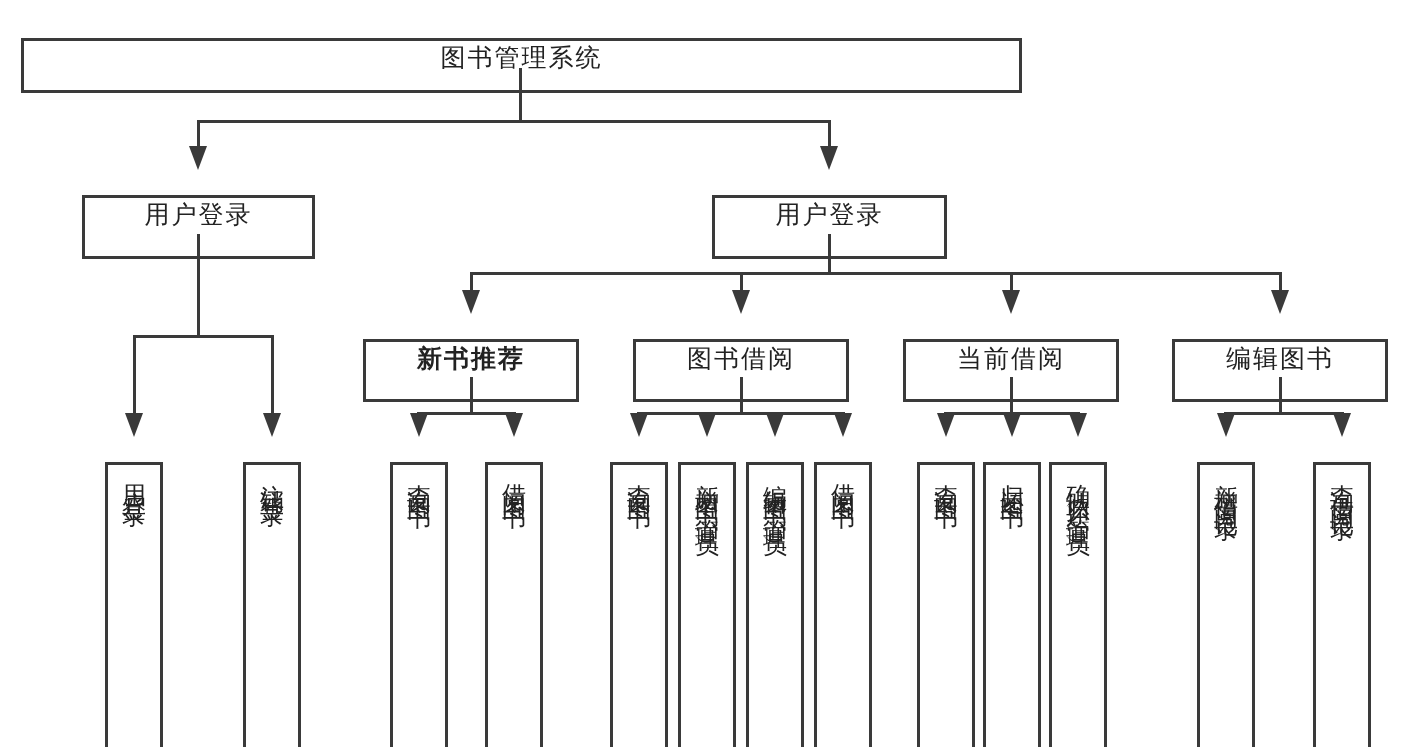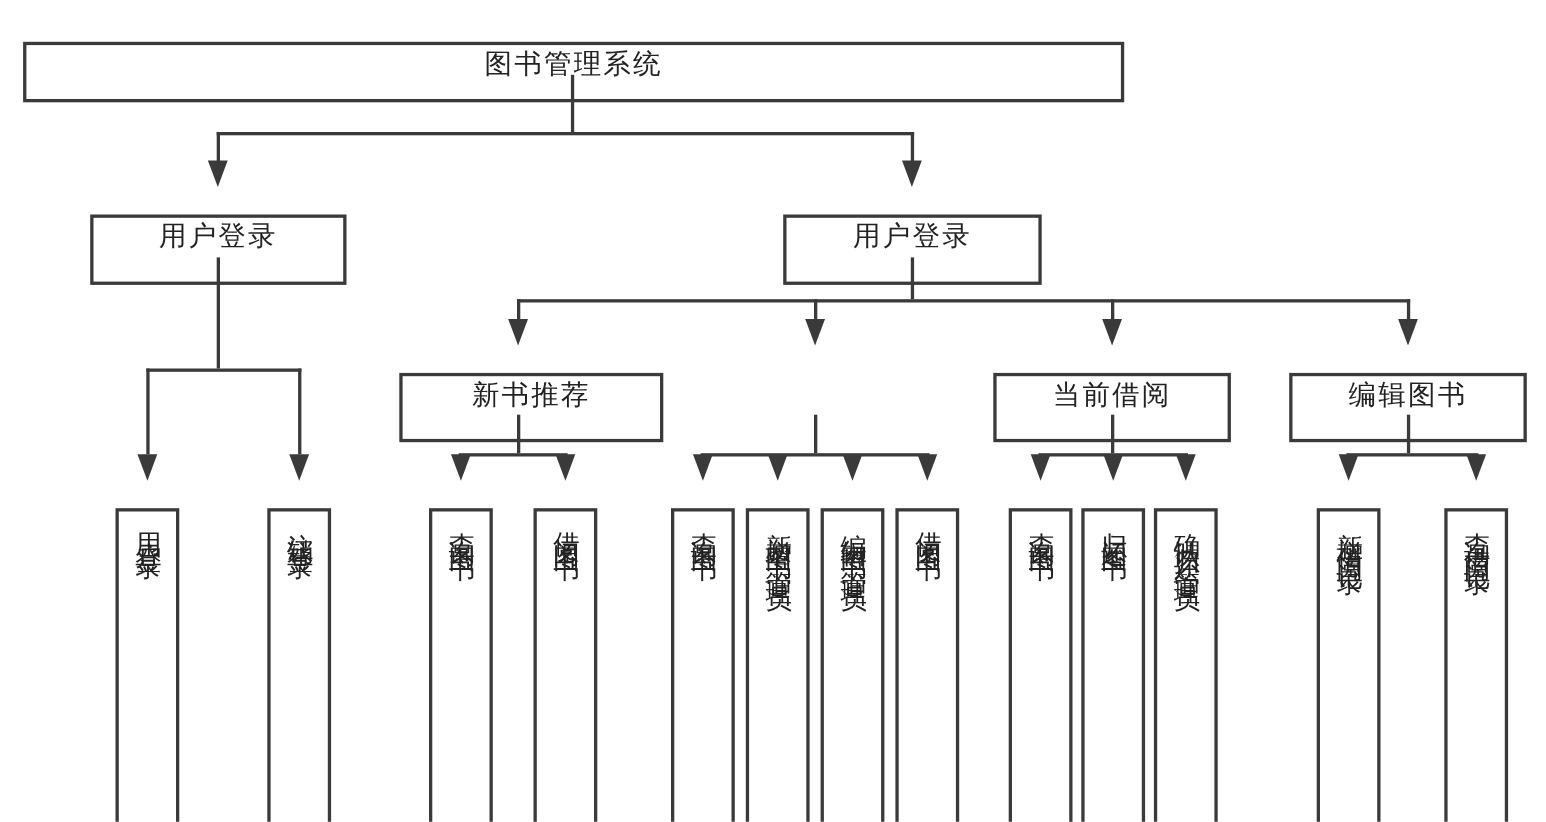--- a/index.html
+++ b/index.html
@@ -68,22 +68,25 @@
   <div class="line" style="left:470px;top:272px;width:812px;height:3px;"></div>
   <div class="line" style="left:470px;top:272px;width:3px;height:20px;"></div>
   <div class="line" style="left:740px;top:272px;width:3px;height:20px;"></div>
   <div class="line" style="left:1010px;top:272px;width:3px;height:20px;"></div>
   <div class="line" style="left:1279px;top:272px;width:3px;height:20px;"></div>
   <div class="arrow" style="left:462px;top:290px;"></div>
   <div class="arrow" style="left:732px;top:290px;"></div>
   <div class="arrow" style="left:1002px;top:290px;"></div>
   <div class="arrow" style="left:1271px;top:290px;"></div>
 
-  <div class="box" style="left:363px;top:314px;width:240px;height:63px;">
+  <div class="box" style="left:363px;top:314px;width:216px;height:63px;font-weight:bold;">
     <span>新书推荐</span>
+  </div>
+  <div class="box" style="left:633px;top:314px;width:216px;height:63px;">
+    <span>图书借阅</span>
   </div>
   <div class="box" style="left:903px;top:314px;width:216px;height:63px;font-family:Liberation Serif, serif;">
     <span>当前借阅</span>
   </div>
   <div class="box" style="left:1172px;top:314px;width:216px;height:63px;">
     <span>编辑图书</span>
   </div>
 
   <div class="line" style="left:470px;top:377px;width:3px;height:35px;"></div>
   <div class="line" style="left:417px;top:412px;width:99px;height:3px;"></div>

